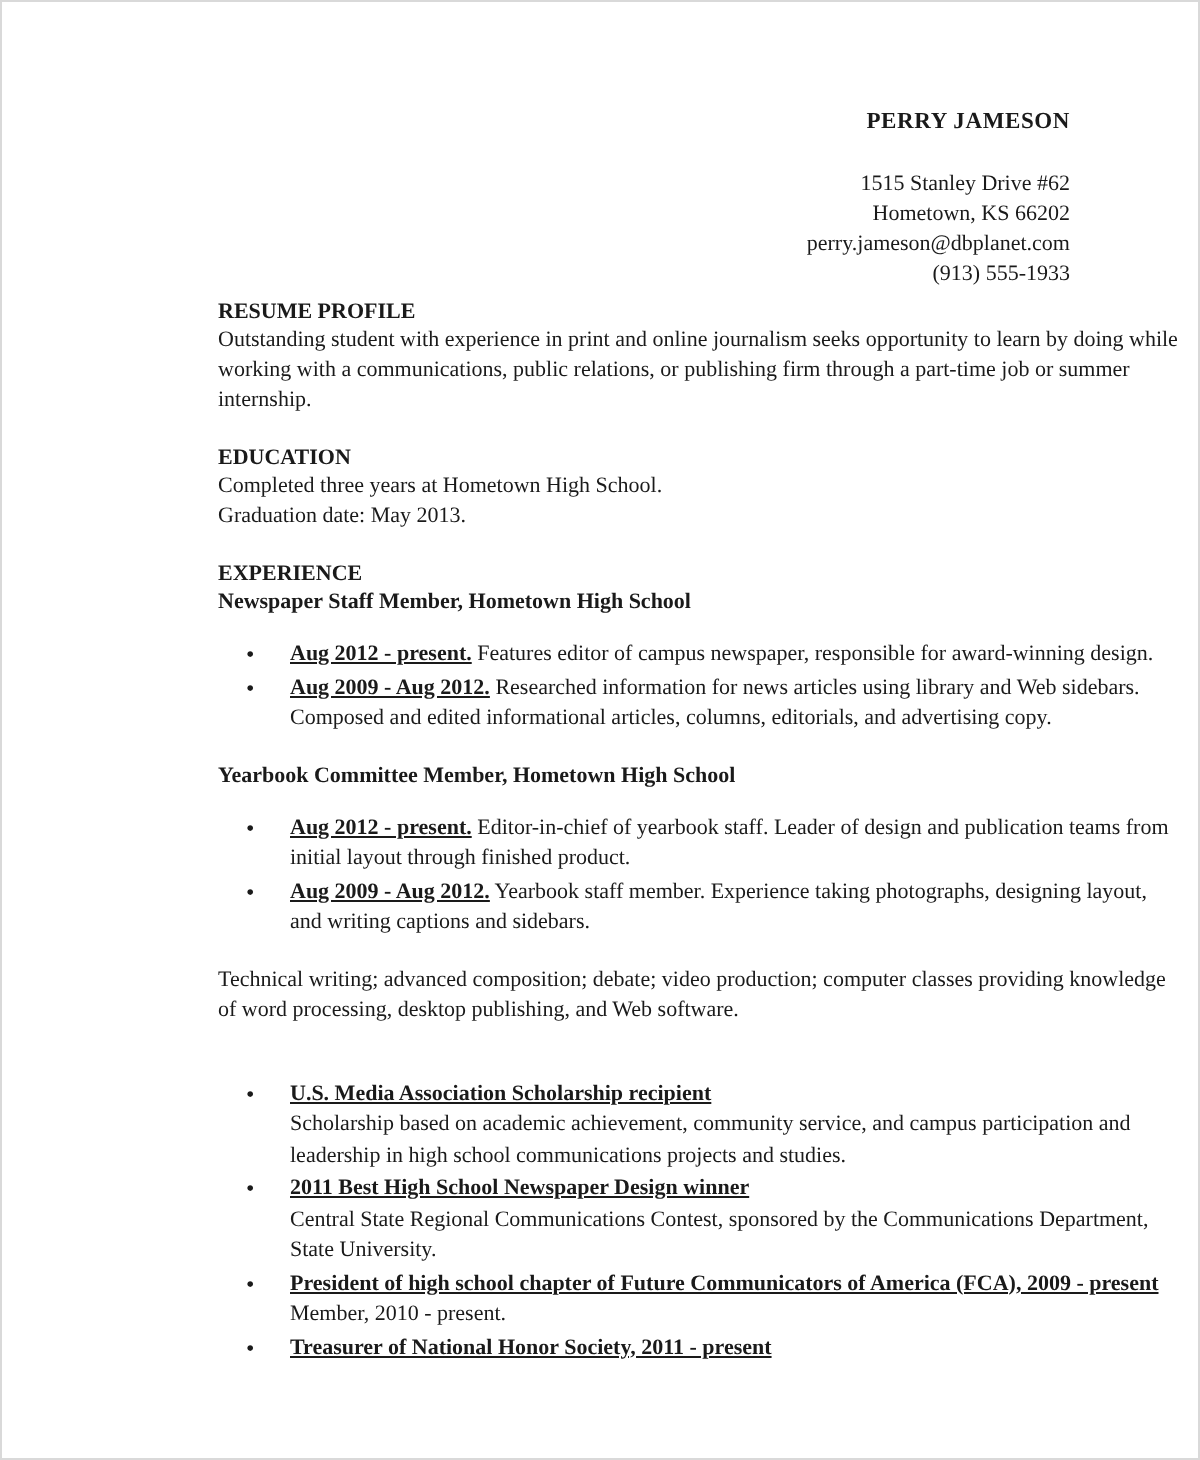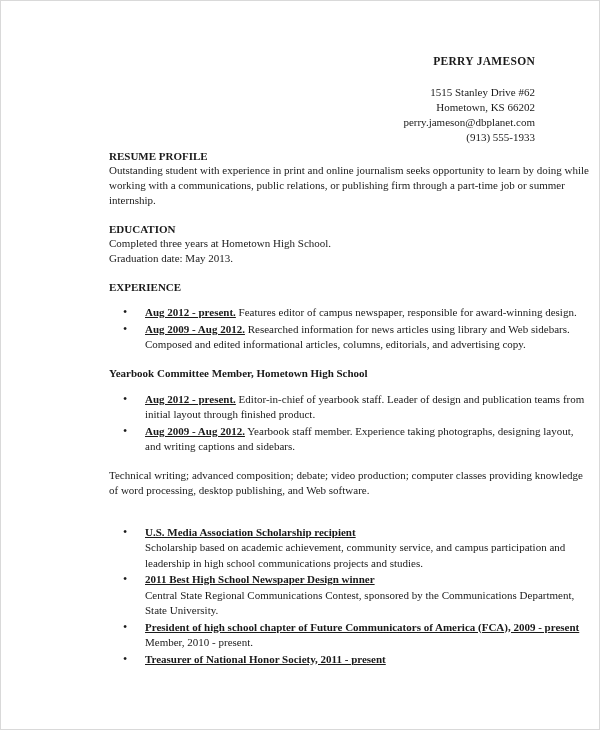--- a/index.html
+++ b/index.html
@@ -44,20 +44,21 @@
 
     <div class="gap-lg"></div>
 
     <div class="sec-title">EDUCATION</div>
     <div class="para">Completed three years at Hometown High School.</div>
     <div class="para">Graduation date: May 2013.</div>
 
     <div class="gap-lg"></div>
 
     <div class="sec-title">EXPERIENCE</div>
+    <div class="job-title">Newspaper Staff Member, Hometown High School</div>
     <div class="list-gap"></div>
     <ul>
       <li>
         <span class="bullet">•</span>
         <span class="b">Aug 2012 - present.</span><span> Features editor of campus newspaper, responsible for award-winning design.</span>
       </li>
       <li>
         <span class="bullet">•</span>
         <span class="b">Aug 2009 - Aug 2012.</span><span> Researched information for news articles using library and Web sidebars. Composed and edited informational articles, columns, editorials, and advertising copy.</span>
       </li>

